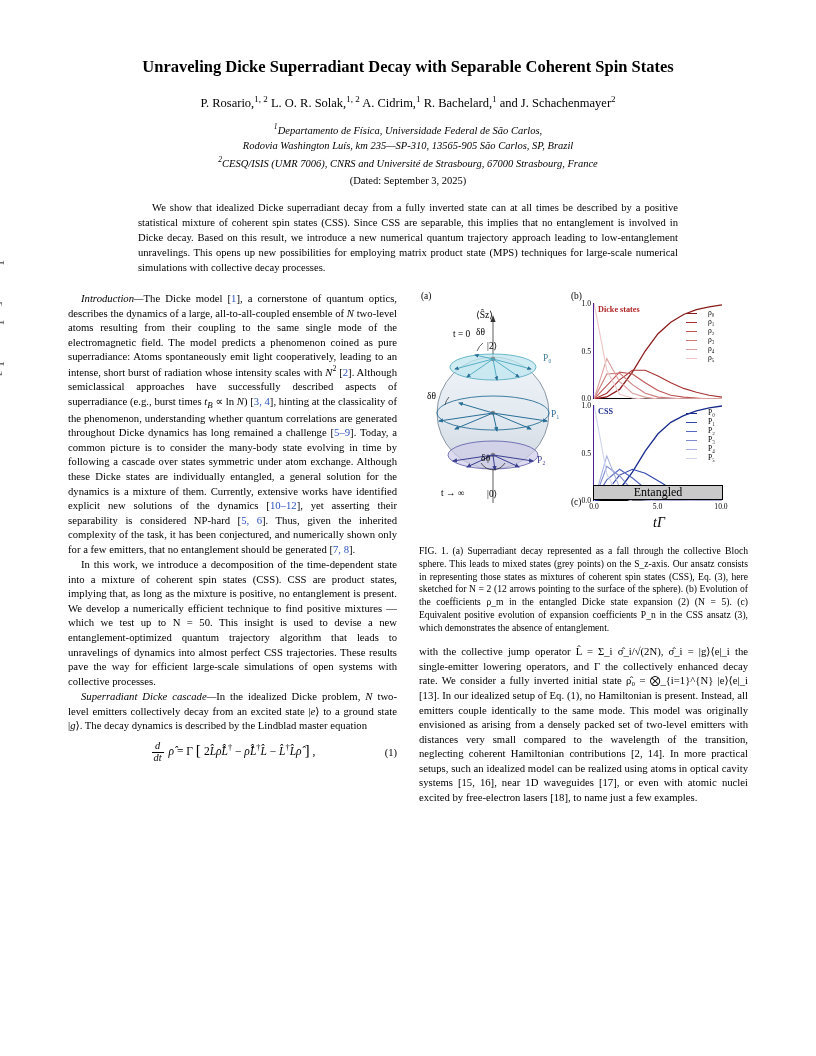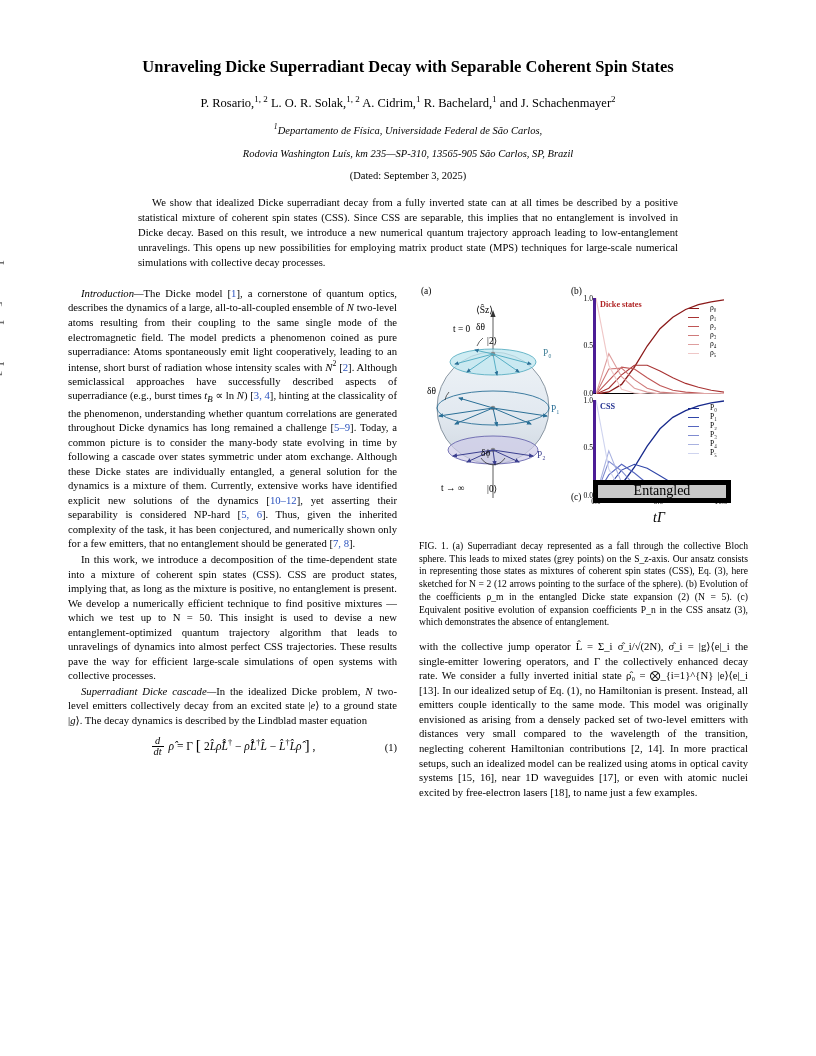--- a/index.html
+++ b/index.html
@@ -45,21 +45,21 @@
   .authors{
     text-align:center;
     font-size:12.5px;
     margin:0 0 8px 0;
     line-height:1.45;
   }
   .affil{
     text-align:center;
     font-size:10.5px;
     font-style:italic;
-    margin:8px;
+    margin:0;
     line-height:1.5;
   }
   .dated{
     text-align:center;
     font-size:10.5px;
     margin:4px 0 14px 0;
   }
   sup{font-size:0.72em;vertical-align:super;}
 
   .abstract{
@@ -125,21 +125,21 @@
   
   .plots{
     position:absolute;
     left:150px;top:4px;
     width:179px;height:228px;
   }
   .plot{
     position:absolute;
     left:24px;
     width:128px;
-    border-left:3px solid #4c1d95;
+    border-left:1px solid #4c1d95;
     border-bottom:1px solid #000;
     box-sizing:border-box;
   }
   .ptop{top:8px;height:96px;}
   .pbot{top:110px;height:96px;}
   .ptitle{
     position:absolute;
     font-size:8.2px;
     font-weight:bold;
   }
@@ -162,22 +162,22 @@
   .legend{
     position:absolute;
     font-size:7.6px;
     line-height:1.18;
   }
   .legrow{display:flex;align-items:center;gap:11px;}
   .legline{display:inline-block;width:11px;height:0;border-top:1.3px solid #000;}
   .entangled-bar{
     position:absolute;
     background:#c9c9c9;
-    border:5px solid #000000;
-    font-size:14px;
+    border:1px solid #000000;
+    font-size:12px;
     text-align:center;
     line-height:12px;
     height:13px;
     color:#000;
   }
   .axlabel{
     position:absolute;
     font-size:14px;
     font-style:italic;
   }
@@ -219,20 +219,21 @@
   <div class="content">
 
     <h1 class="title">Unraveling Dicke Superradiant Decay with Separable Coherent Spin States</h1>
 
     <p class="authors">
       P. Rosario,<sup>1, 2</sup> L. O. R. Solak,<sup>1, 2</sup> A. Cidrim,<sup>1</sup> R. Bachelard,<sup>1</sup> and J. Schachenmayer<sup>2</sup>
     </p>
 
     <p class="affil"><sup>1</sup>Departamento de Física, Universidade Federal de São Carlos,</p>
     <p class="affil">Rodovia Washington Luís, km 235—SP-310, 13565-905 São Carlos, SP, Brazil</p>
+    <p class="affil"><sup>2</sup>CESQ/ISIS (UMR 7006), CNRS and Université de Strasbourg, 67000 Strasbourg, France</p>
     <p class="dated">(Dated: September 3, 2025)</p>
 
     <p class="abstract">We show that idealized Dicke superradiant decay from a fully inverted state can at all times be described by a positive statistical mixture of coherent spin states (CSS). Since CSS are separable, this implies that no entanglement is involved in Dicke decay. Based on this result, we introduce a new numerical quantum trajectory approach leading to low-entanglement unravelings. This opens up new possibilities for employing matrix product state (MPS) techniques for large-scale numerical simulations with collective decay processes.</p>
 
     <div class="cols">
 
       <div class="col">
         <p class="body">
           <span class="em">Introduction—</span>The Dicke model [<span class="cite">1</span>], a cornerstone of quantum optics, describes the dynamics of a large, all-to-all-coupled ensemble of <span class="ital">N</span> two-level atoms resulting from their coupling to the same single mode of the electromagnetic field. The model predicts a phenomenon coined as pure superradiance: Atoms spontaneously emit light cooperatively, leading to an intense, short burst of radiation whose intensity scales with <span class="ital">N</span><sup>2</sup> [<span class="cite">2</span>]. Although semiclassical approaches have successfully described aspects of superradiance (e.g., burst times <span class="ital">t<sub>B</sub></span> ∝ ln <span class="ital">N</span>) [<span class="cite">3, 4</span>], hinting at the classicality of the phenomenon, understanding whether quantum correlations are generated throughout Dicke dynamics has long remained a challenge [<span class="cite">5–9</span>]. Today, a common picture is to consider the many-body state evolving in time by following a cascade over states symmetric under atom exchange. Although these Dicke states are individually entangled, a general solution for the dynamics is a mixture of them. Currently, extensive works have identified explicit new solutions of the dynamics [<span class="cite">10–12</span>], yet asserting their separability is considered NP-hard [<span class="cite">5, 6</span>]. Thus, given the inherited complexity of the task, it has been conjectured, and numerically shown only for a few emitters, that no entanglement should be generated [<span class="cite">7, 8</span>].
         </p>

